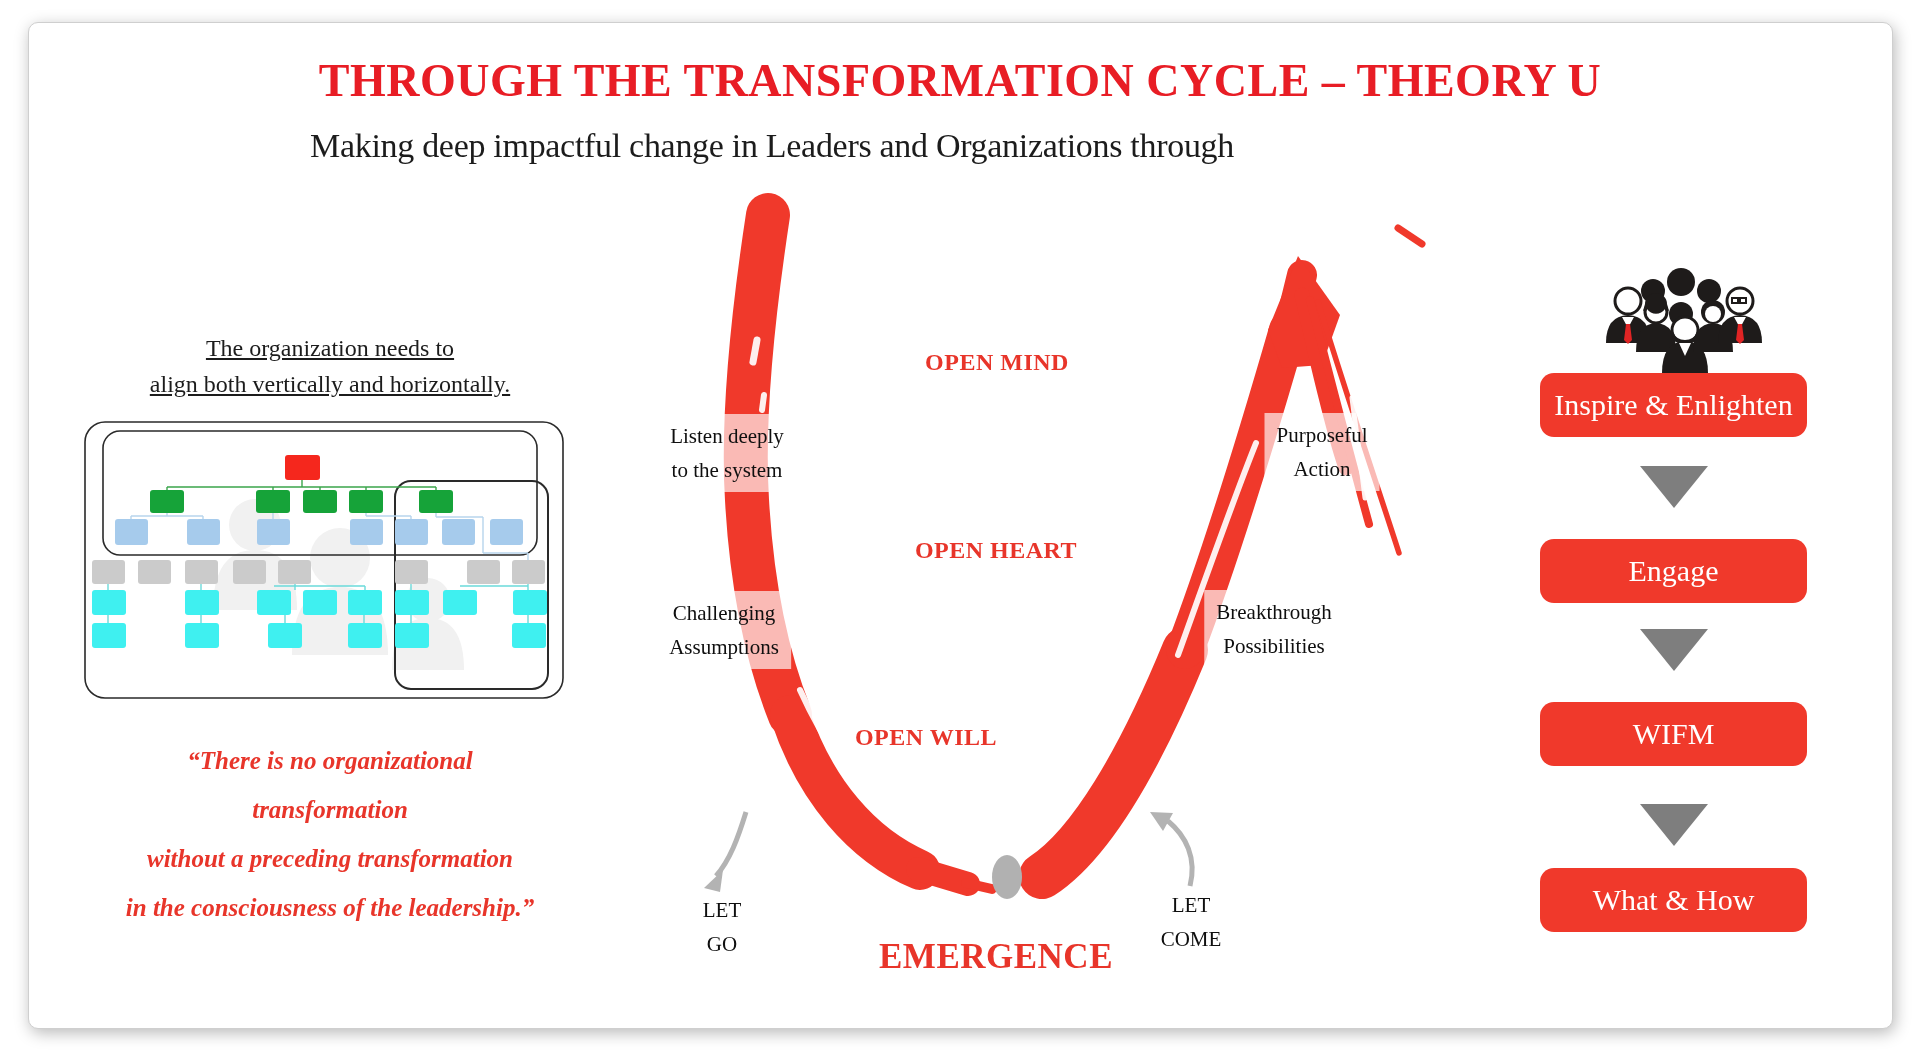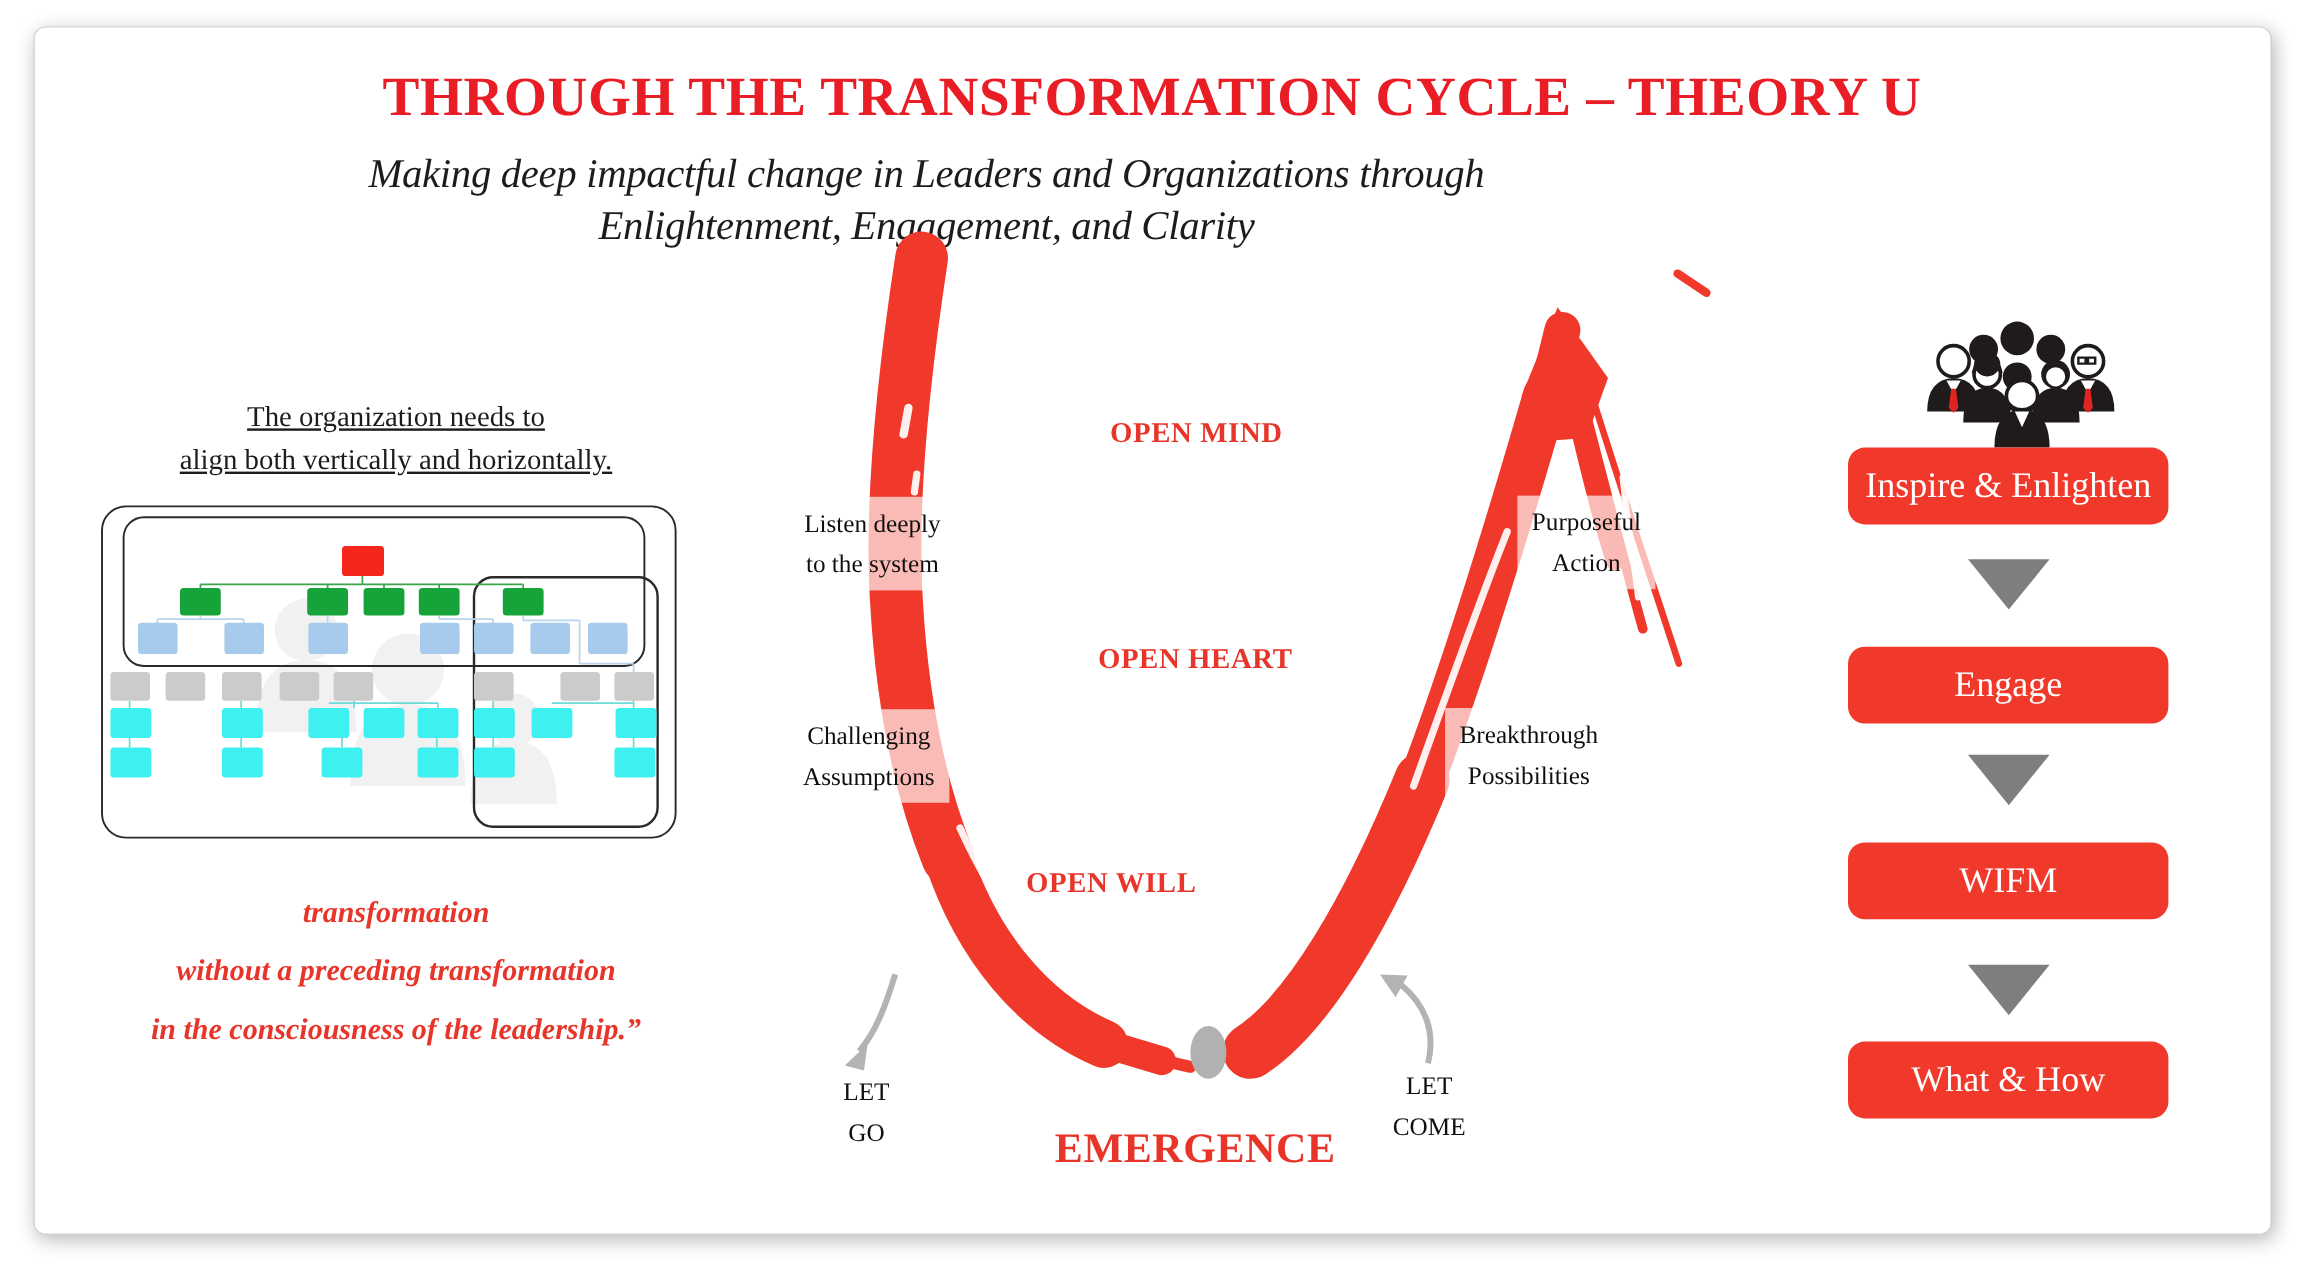--- a/index.html
+++ b/index.html
@@ -5,21 +5,21 @@
   html,body{margin:0;padding:0;}
   body{width:1920px;height:1052px;position:relative;background:#ffffff;overflow:hidden;
        font-family:"Liberation Serif","DejaVu Serif",serif;}
   .abs{position:absolute;}
   .card{position:absolute;left:28px;top:22px;width:1863px;height:1005px;background:#ffffff;
         border:1px solid #cfcfcf;border-radius:10px;box-shadow:2px 4px 16px rgba(0,0,0,0.28);}
   .overlay-svg{position:absolute;left:0;top:0;width:1920px;height:1052px;pointer-events:none;}
   .title{left:0;top:54px;width:1920px;text-align:center;font-size:46px;font-weight:bold;
          color:var(--title-red);letter-spacing:.5px;}
   .subtitle{left:0;top:124px;width:1544px;text-align:center;font-size:34px;line-height:43px;
-            color:#1c1c1c;letter-spacing:-.3px;font-style:italic;}
+            color:#1c1c1c;letter-spacing:-.3px;}
   .intro{left:85px;top:330px;width:490px;text-align:center;font-size:24px;line-height:36px;color:#1c1c1c;text-decoration:underline;}
   .quote{left:75px;top:736px;width:510px;text-align:center;font-size:25px;line-height:49px;
          font-weight:bold;font-style:italic;color:var(--label-red);}
   .ulabel{transform:translate(-50%,-50%);text-align:center;font-weight:normal;font-size:21px;
           line-height:34px;color:#0f0f0f;white-space:nowrap;}
   .ulabel.bg{background:rgba(255,255,255,0.65);padding:5px 12px;}
   .stage{transform:translate(-50%,-50%);text-align:center;font-weight:bold;font-size:24px;
          letter-spacing:.5px;color:var(--label-red);white-space:nowrap;}
   .stage.big{font-size:35px;}
   .step-btn{left:1540px;width:267px;height:64px;background:var(--red);border-radius:14px;
@@ -29,28 +29,28 @@
             border-right:34px solid transparent;border-top:42px solid var(--tri-gray);}
 </style>
 </head>
 <body>
 
 <div class="card"></div>
 
 <div class="abs title">THROUGH THE TRANSFORMATION CYCLE – THEORY U</div>
 <div class="abs subtitle">
   <div>Making deep impactful change in Leaders and Organizations through</div>
-  <div>Enlightenment, Engagement, and Clarity</div>
 </div>
 
 <div class="abs intro">
   <div>The organization needs to</div>
   <div>align both vertically and horizontally.</div>
 </div>
 <div class="abs quote">
+  <div>“There is no organizational</div>
   <div>transformation</div>
   <div>without a preceding transformation</div>
   <div>in the consciousness of the leadership.”</div>
 </div>
 
 <svg class="overlay-svg" viewBox="0 0 1920 1052">
 
   <g fill="#f1f1f1">
     <circle cx="255" cy="525" r="26"></circle>
       <path d="M213,610 q0,-60 42,-60 q42,0 42,60 z"></path>

